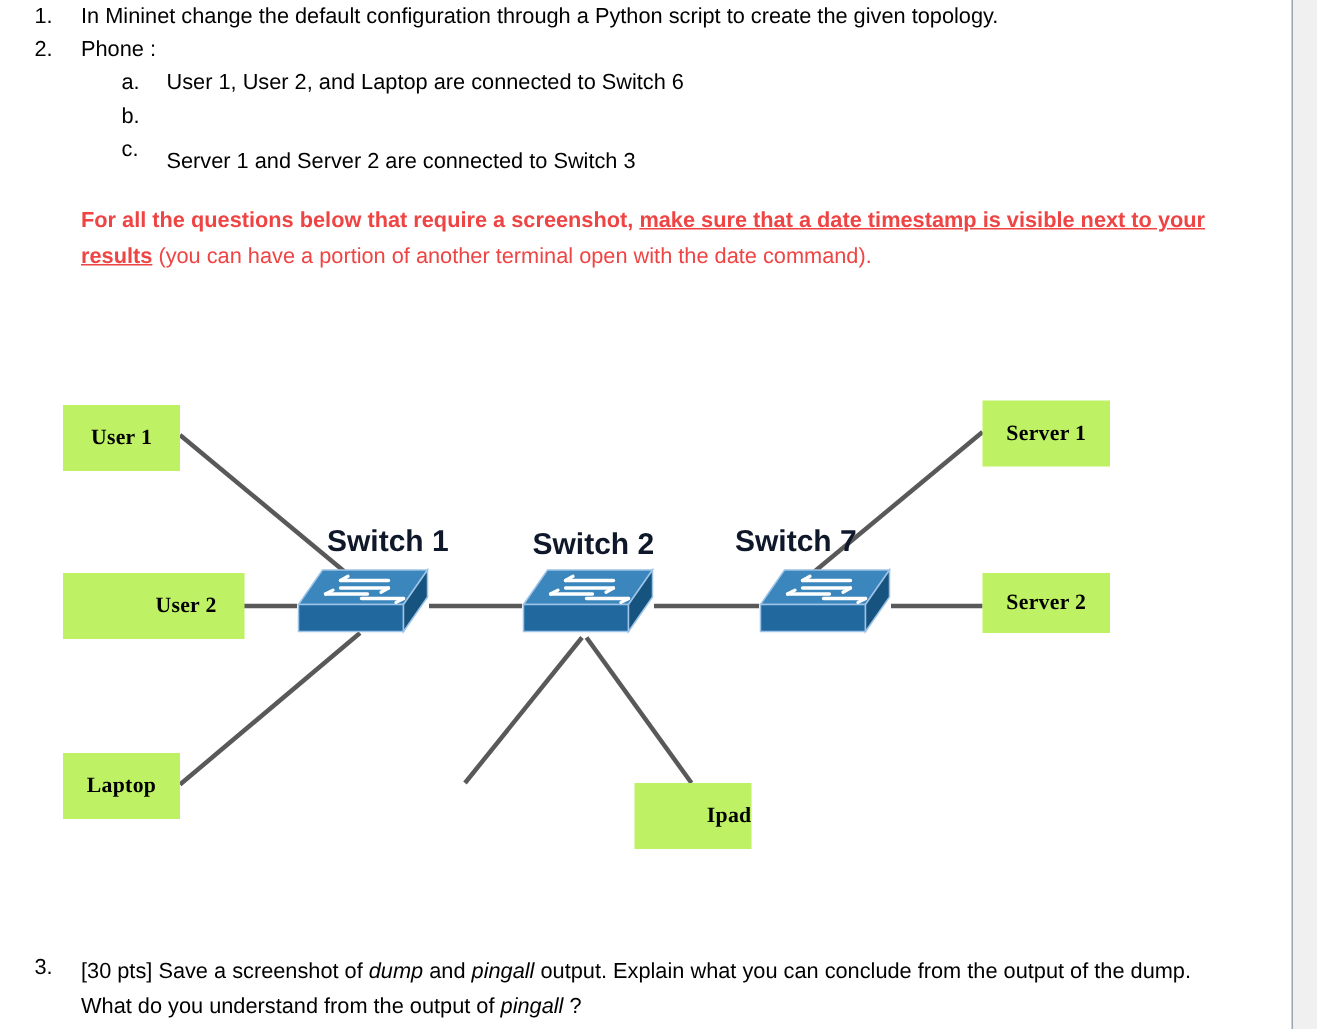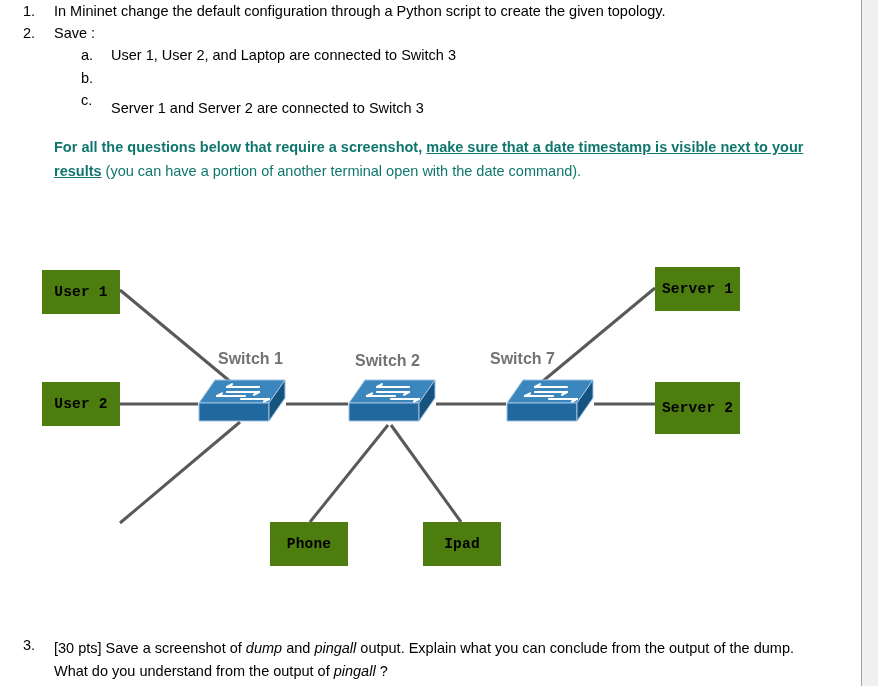--- a/index.html
+++ b/index.html
@@ -33,68 +33,68 @@
   .lvl1-txt{ font-size:14.5px; left:54px; }
   .lvl2-num{ font-size:14.5px; left:81px; }
   .lvl2-txt{ font-size:14.5px; left:111px; }
 
   .bold-para{
     position:absolute;
     left:54px; top:135px; width:760px;
     font-size:14.5px;
     font-weight:bold;
     line-height:24px;
-    color:#0f766e;
+    color:#ef4444;
   }
   .bold-para .u{ text-decoration:underline; }
   .bold-para .plain{ font-weight:normal; }
 
   .q3{
     position:absolute;
     left:54px; top:637px; width:760px;
     font-size:14.5px;
     line-height:23px;
     color:#000;
   }
   .q3 .it{ font-style:italic; }
   .q3-num{ position:absolute; left:23px; top:637px; font-size:14.5px; }
 
   
   #diagram{ position:absolute; left:0; top:0; width:862px; height:686px; }
   #wires{ position:absolute; left:0; top:0; }
 
   .node{
     position:absolute;
-    background:#4d7c0f;
+    background:#bef264;
     display:flex;align-items:center;justify-content:center;
     font-size:14.5px;font-weight:bold;color:#000;
-    font-family:Liberation Mono, monospace;
+    font-family:Liberation Serif, serif;
     letter-spacing:.2px;
   }
   .sw-label{
     position:absolute;
-    font-size:16px;font-weight:bold;color:#737373;
+    font-size:20px;font-weight:bold;color:#0f172a;
     font-family:"Liberation Sans", sans-serif;
     white-space:nowrap;
   }
   .switch{ position:absolute; }
 </style>
 </head>
 <body>
 
 <div id="page">
 
   <div class="txt lvl1-num" style="top:3px;">1.</div>
   <div class="txt lvl1-txt" style="top:3px;">In Mininet change the default configuration through a Python script to create the given topology.</div>
 
   <div class="txt lvl1-num" style="top:25px;">2.</div>
-  <div class="txt lvl1-txt" style="top:25px;">Save :</div>
+  <div class="txt lvl1-txt" style="top:25px;">Phone :</div>
 
   <div class="txt lvl2-num" style="top:47px;">a.</div>
-  <div class="txt lvl2-txt" style="top:47px;">User 1, User 2, and Laptop are connected to Switch 3</div>
+  <div class="txt lvl2-txt" style="top:47px;">User 1, User 2, and Laptop are connected to Switch 6</div>
 
   <div class="txt lvl2-num" style="top:70px;">b.</div>
 
   <div class="txt lvl2-num" style="top:92px;">c.</div>
   <div class="txt lvl2-txt" style="top:100px;">Server 1 and Server 2 are connected to Switch 3</div>
 
   <div class="bold-para"><span>For all the questions below that require a screenshot, </span><span class="u">make sure that a date timestamp is visible next to your results</span><span class="plain"> (you can have a portion of another terminal open with the date command).</span></div>
 
   <div id="diagram">
 
@@ -117,33 +117,33 @@
 
         <line x1="655" y1="288" x2="543" y2="381"></line>
 
         <line x1="655" y1="404" x2="594" y2="404"></line>
       </g>
     </svg>
 
     <div class="node" style="left:42px;top:270px;width:78px;height:44px;">
         <span>User 1</span>
       </div>
-    <div class="node" style="left:42px;top:382px;width:78px;height:44px;">
+    <div class="node" style="left:42px;top:382px;width:78px;height:44px;padding-left:43px;">
         <span>User 2</span>
       </div>
-    <div class="node" style="left:270px;top:522px;width:78px;height:44px;">
-        <span>Phone</span>
-      </div>
-    <div class="node" style="left:423px;top:522px;width:78px;height:44px;">
+    <div class="node" style="left:42px;top:502px;width:78px;height:44px;">
+        <span>Laptop</span>
+      </div>
+    <div class="node" style="left:423px;top:522px;width:78px;height:44px;justify-content:flex-end;">
         <span>Ipad</span>
       </div>
     <div class="node" style="left:655px;top:267px;width:85px;height:44px;">
         <span>Server 1</span>
       </div>
-    <div class="node" style="left:655px;top:382px;width:85px;height:52px;">
+    <div class="node" style="left:655px;top:382px;width:85px;height:40px;">
         <span>Server 2</span>
       </div>
 
     <div class="sw-label" style="left:218px;top:350px;">Switch 1</div>
     <div class="sw-label" style="left:355px;top:352px;">Switch 2</div>
     <div class="sw-label" style="left:490px;top:350px;">Switch 7</div>
 
     <svg class="switch" style="left:197px;top:376px;" width="90" height="52" viewBox="0 0 90 52">
       <polygon points="18,4 88,4 72,27 2,27" fill="#3b86bd" stroke="#9dc3e6" stroke-width="1"></polygon>
       <polygon points="2,27 72,27 72,45 2,45" fill="#21689f" stroke="#9dc3e6" stroke-width="1"></polygon>

